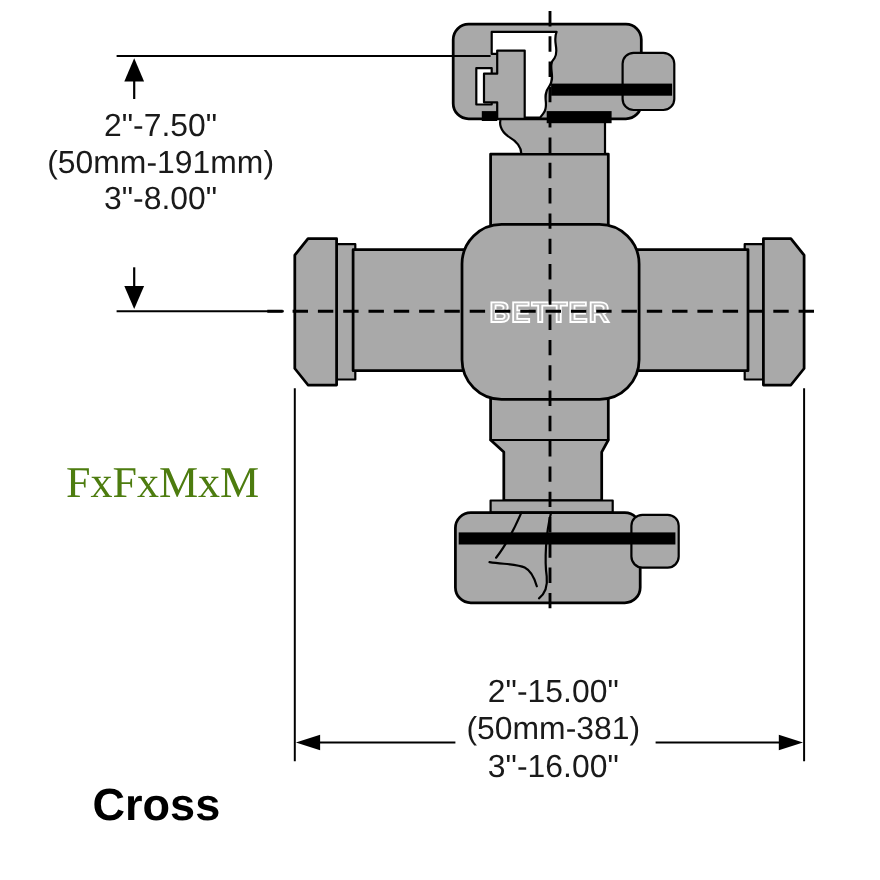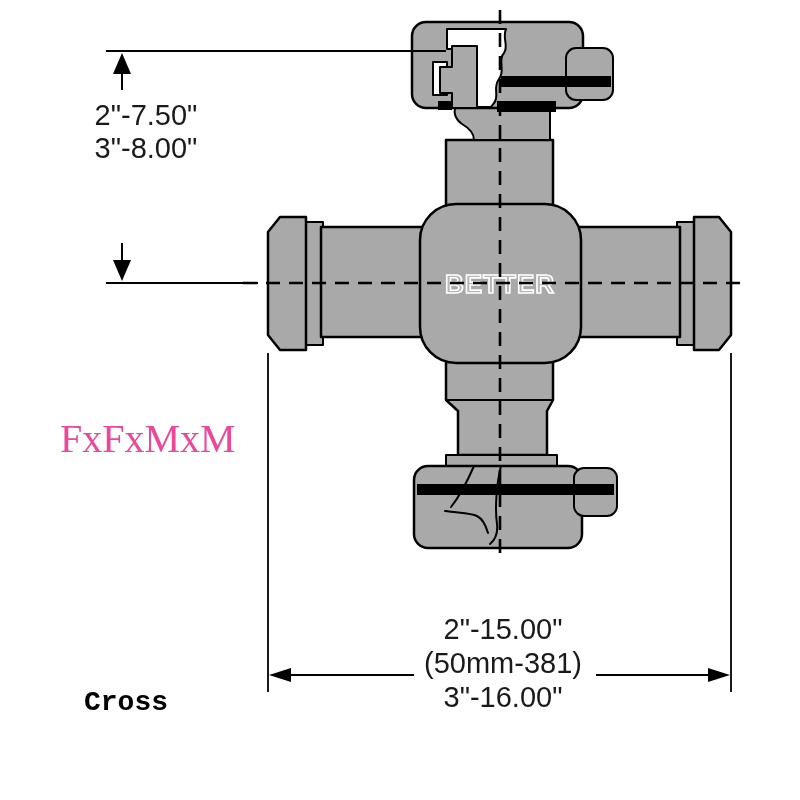--- a/index.html
+++ b/index.html
@@ -27,25 +27,25 @@
   .watermark{
     font-family:"Liberation Sans",sans-serif;font-weight:bold;font-size:26px;
     letter-spacing:1px;text-anchor:middle;
     fill:rgba(255,255,255,0.16);stroke:#ffffff;stroke-width:1.6px;
   }
   .dim{position:absolute;text-align:center;font-size:29px;color:var(--ink);}
   .dim-height{left:38px;top:99px;width:216px;line-height:33px;}
   .dim-width{left:395px;top:612px;width:216px;line-height:34px;}
   .config{
     position:absolute;left:60px;top:415px;
-    font-family:"Liberation Serif",serif;font-size:40px;color:#ec4899;
+    font-family:"Liberation Serif",serif;font-size:40px;color:#4d7c0f;
   }
   .product{
-    position:absolute;left:84px;top:687px;
-    font-weight:bold;font-size:28px;color:#000;font-family:Liberation Mono, monospace;
+    position:absolute;left:84px;top:708px;
+    font-weight:bold;font-size:41px;color:#000;
   }
 </style>
 </head>
 <body>
 
 <div class="stage">
 
   <svg width="800" height="800" viewBox="0 0 800 800">
 
     <g>
@@ -106,20 +106,21 @@
       <line class="extline" x1="731" y1="353" x2="731" y2="692"></line>
       <polygon class="dimarrow" points="269,675 291,668 291,682"></polygon>
       <line class="dimline" x1="289" y1="675" x2="414" y2="675"></line>
       <line class="dimline" x1="596" y1="675" x2="711" y2="675"></line>
       <polygon class="dimarrow" points="730,675 708,668 708,682"></polygon>
     </g>
   </svg>
 
   <div class="dim dim-height">
     <div>2"-7.50"</div>
+    <div>(50mm-191mm)</div>
     <div>3"-8.00"</div>
   </div>
 
   <div class="dim dim-width">
     <div>2"-15.00"</div>
     <div>(50mm-381)</div>
     <div>3"-16.00"</div>
   </div>
 
   <div class="config">FxFxMxM</div>

